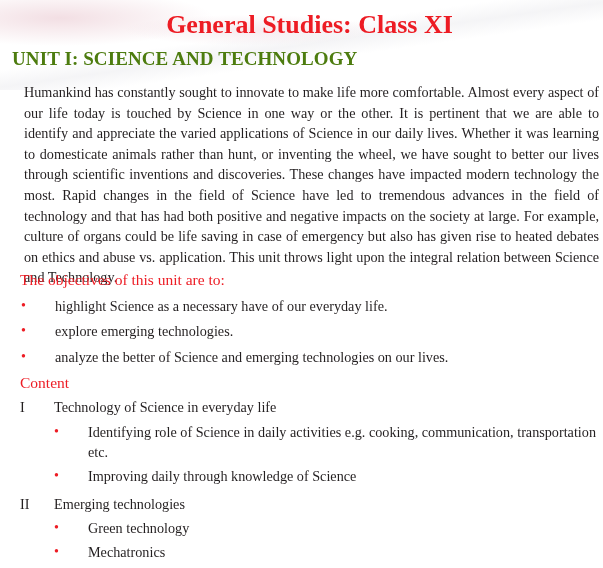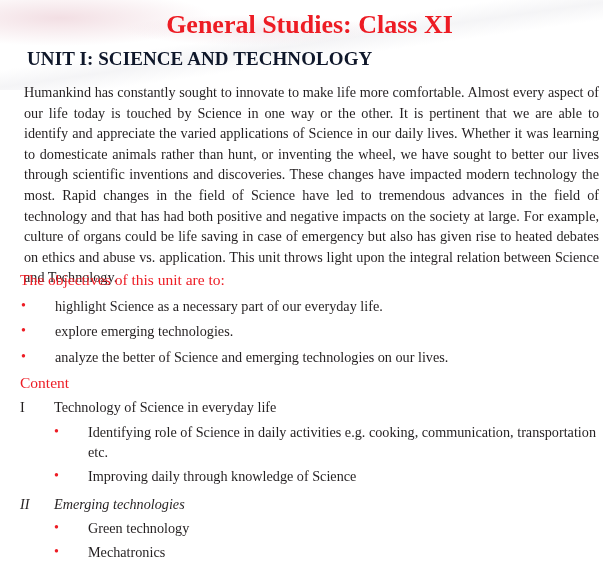--- a/index.html
+++ b/index.html
@@ -38,25 +38,25 @@
     top: 0px;
     text-align: center;
     font-size: 26px;
     font-weight: bold;
     color: #ed1c24;
     line-height: 34px;
     margin: 8px;
   }
   .unit-title {
     position: absolute;
-    left: 27px;
+    left: 12px;
     top: 47px;
     font-size: 19px;
     font-weight: bold;
-    color: #0f172a;
+    color: #4d7c0f;
     line-height: 24px;
     margin: 0;
     letter-spacing: 0.1px;
   }
   .intro {
     position: absolute;
     left: 20px;
     top: 78px;
     width: 575px;
     font-size: 14.2px;
@@ -101,21 +101,21 @@
     left: 20px;
     font-size: 14.2px;
     line-height: 20px;
     display: flex;
   }
   .roman {
     width: 34px;
     flex: 0 0 34px;
   }
   .roman-1 { top: 397px; }
-  .roman-2 { top: 494px; font-style: italic; }
+  .roman-2 { top: 494px; }
 
   .sub-1 { left: 54px; top: 422px; width: 542px; }
   .sub-1 .bullet-text { width: 508px; text-align: justify; text-align-last: left; }
   .sub-2 { left: 54px; top: 466px; }
   .sub-3 { left: 54px; top: 518px; }
   .sub-4 { left: 54px; top: 542px; }
 </style>
 </head>
 <body>
 
@@ -126,21 +126,21 @@
   <h1 class="doc-title">General Studies: Class XI</h1>
 
   <h2 class="unit-title">UNIT I: SCIENCE AND TECHNOLOGY</h2>
 
   <p class="intro">Humankind has constantly sought to innovate to make life more comfortable. Almost every aspect of our life today is touched by Science in one way or the other. It is pertinent that we are able to identify and appreciate the varied applications of Science in our daily lives. Whether it was learning to domesticate animals rather than hunt, or inventing the wheel, we have sought to better our lives through scientific inventions and discoveries. These changes have impacted modern technology the most. Rapid changes in the field of Science have led to tremendous advances in the field of technology and that has had both positive and negative impacts on the society at large. For example, culture of organs could be life saving in case of emergency but also has given rise to heated debates on ethics and abuse vs. application. This unit throws light upon the integral relation between Science and Technology.</p>
 
   <h3 class="section-heading obj-heading">The objectives of this unit are to:</h3>
 
   <div class="bullet-row obj-1">
     <span class="bullet">•</span>
-    <span class="bullet-text">highlight Science as a necessary part of our everyday life.</span>
+    <span class="bullet-text">highlight Science as a necessary have of our everyday life.</span>
   </div>
   <div class="bullet-row obj-2">
     <span class="bullet">•</span>
     <span class="bullet-text">explore emerging technologies.</span>
   </div>
   <div class="bullet-row obj-3">
     <span class="bullet">•</span>
     <span class="bullet-text">analyze the better of Science and emerging technologies on our lives.</span>
   </div>
 

